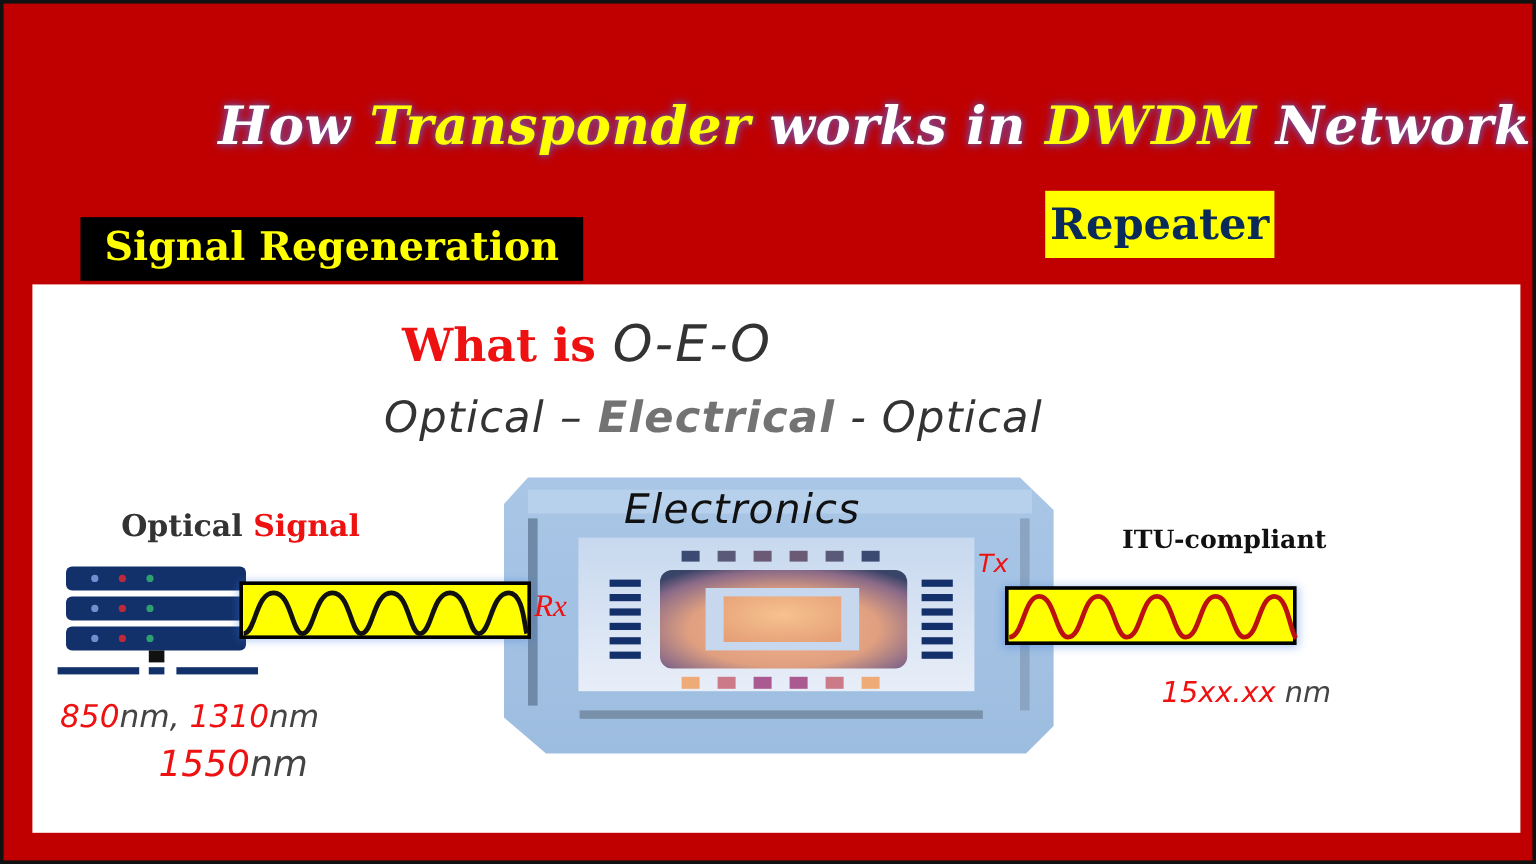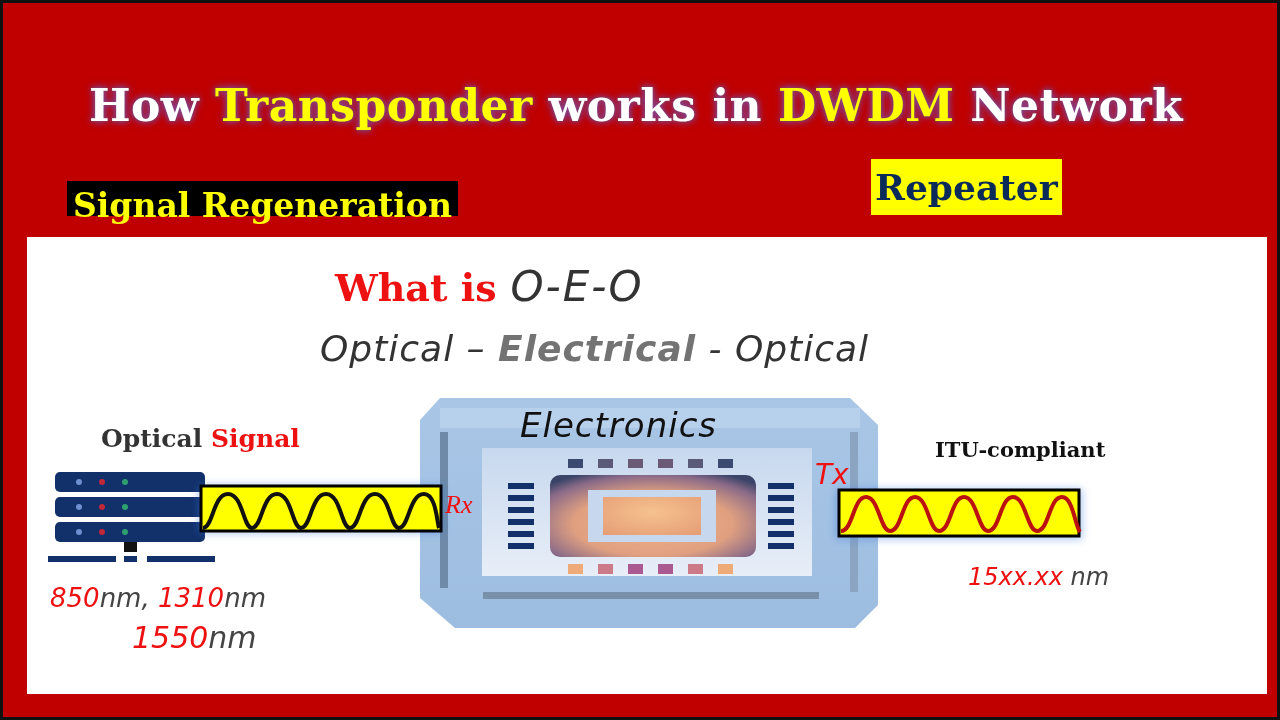--- a/index.html
+++ b/index.html
@@ -1,37 +1,37 @@
 <!DOCTYPE html>
 <html><head>
 <meta charset="utf-8">
 <style>
   html, body { margin:0; padding:0; }
   body { width:1280px; height:720px; overflow:hidden; background:#111; position:relative; font-family:"DejaVu Serif", serif; }
   .frame { position:absolute; left:3px; top:3px; width:1274px; height:714px; background:#c00000; }
-  .title { position:absolute; left:6px; top:80px; width:1260px; text-align:center; font-family:"DejaVu Serif", serif; font-weight:bold; font-size:44px; color:#fff; letter-spacing:0.5px;
-    text-shadow: 0 0 6px #8a4a9a, 0 0 10px #7a3a8a, 0 0 2px #553; }
+  .title { position:absolute; left:16px; top:80px; width:1260px; text-align:right; font-family:"DejaVu Serif", serif; font-weight:bold; font-size:44px; color:#fff; letter-spacing:0.5px;
+    text-shadow: 0 0 6px #8a4a9a, 0 0 10px #7a3a8a, 0 0 2px #553; font-style: italic; }
   .title .hl { color:#ffff00; }
-  .tag-signal { position:absolute; left:67px; top:181px; height:35px; padding:0 6px; background:#000; color:#ffff00; font-family:"DejaVu Serif", serif; font-weight:bold; font-size:33px; line-height:50px; }
+  .tag-signal { position:absolute; left:67px; top:181px; height:53px; padding:0 20px; background:#000; color:#ffff00; font-family:"DejaVu Serif", serif; font-weight:bold; font-size:33px; line-height:50px; }
   .tag-repeater { position:absolute; left:871px; top:159px; height:56px; padding:0 4px; background:#ffff00; color:#0a2a5a; font-family:"DejaVu Serif", serif; font-weight:bold; font-size:36px; line-height:56px; }
   .panel { position:absolute; left:27px; top:237px; width:1240px; height:457px; background:#fff; }
   .what { position:absolute; left:335px; top:262px; font-size:38px; }
   .what .w1 { font-family:"DejaVu Serif", serif; font-weight:bold; color:#ee1111; }
   .what .w2 { font-family:"DejaVu Sans", sans-serif; font-style:italic; color:#333; font-size:42px; margin-left:14px; letter-spacing:2px; }
   .oeo { position:absolute; left:320px; top:328px; font-family:"DejaVu Sans", sans-serif; font-style:italic; font-size:36px; color:#333; letter-spacing:1px; }
   .oeo .mid { color:#737373;font-weight:bold; }
   .opt-label { position:absolute; left:60px; top:424px; font-family:"DejaVu Serif", serif; font-weight:bold; font-size:25px; color:#333;margin-left:41px; }
   .opt-label .red { color:#ee1111; }
   .itu { position:absolute; left:935px; top:437px; font-family:"DejaVu Serif", serif; font-weight:bold; font-size:21px; color:#111; }
   .nm1 { position:absolute; left:50px; top:583px; font-family:"DejaVu Sans", sans-serif; font-style:italic; font-size:26px; color:#444; }
   .nm2 { position:absolute; left:132px; top:620px; font-family:"DejaVu Sans", sans-serif; font-style:italic; font-size:30px; color:#444; }
   .nm3 { position:absolute; left:968px; top:563px; font-family:"DejaVu Sans", sans-serif; font-style:italic; font-size:24px; color:#444;text-align:right; }
   .r { color:#ee1111; }
   .rx { position:absolute; left:445px; top:490px; font-family:Liberation Serif, serif; font-style:italic; font-size:26px; color:#ee1111; }
-  .tx { position:absolute; left:815px; top:458px; font-family:"DejaVu Sans", sans-serif; font-style:italic; font-size:28px; color:#ee1111; }
+  .tx { position:absolute; left:815px; top:458px; font-family:"DejaVu Sans", sans-serif; font-style:italic; font-size:21px; color:#ee1111; }
   .electronics { position:absolute; left:520px; top:405px; font-family:"DejaVu Sans", sans-serif; font-style:italic; font-size:34px; color:#111; letter-spacing:1px; }
   svg { position:absolute; left:0; top:0; }
 </style>
 </head>
 <body>
 
 <div class="frame"></div>
 
 <div class="title">
   <span>How </span><span class="hl">Transponder</span><span> works in </span><span class="hl">DWDM</span><span> Network</span>

